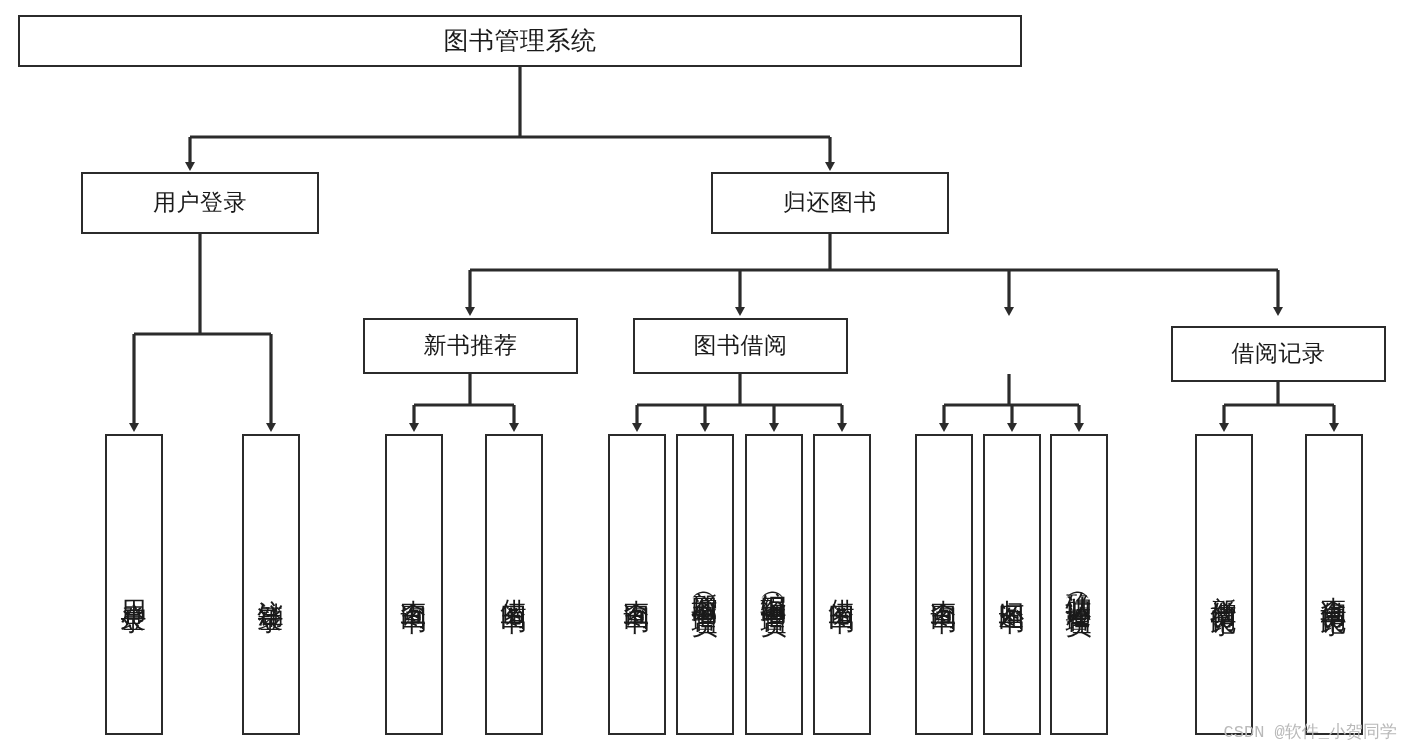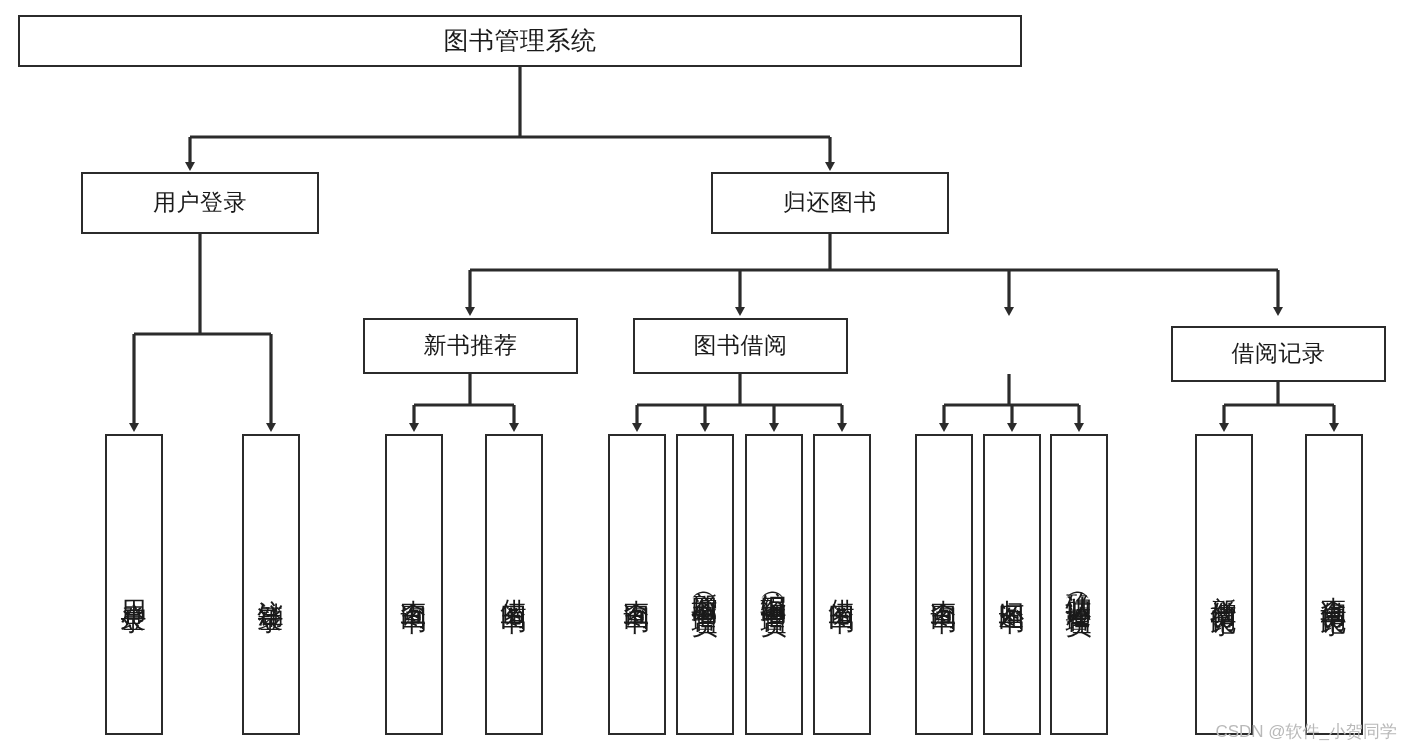--- a/index.html
+++ b/index.html
@@ -63,21 +63,21 @@
     white-space: nowrap;
   }
   .watermark {
     position: absolute;
     right: 8px;
     bottom: 4px;
     font-size: 17px;
     color: #b9b9b9;
     white-space: nowrap;
     z-index: 5;
-    font-family: Liberation Sans, sans-serif;
+    font-family: Liberation Mono, monospace;
   }
 </style>
 </head>
 <body>
 
 <div id="canvas">
 
   <svg id="edges" viewBox="0 0 1405 747" xmlns="http://www.w3.org/2000/svg">
     <defs>
       <marker id="arrow" markerWidth="9" markerHeight="10" refX="1" refY="5" orient="auto" markerUnits="userSpaceOnUse">

